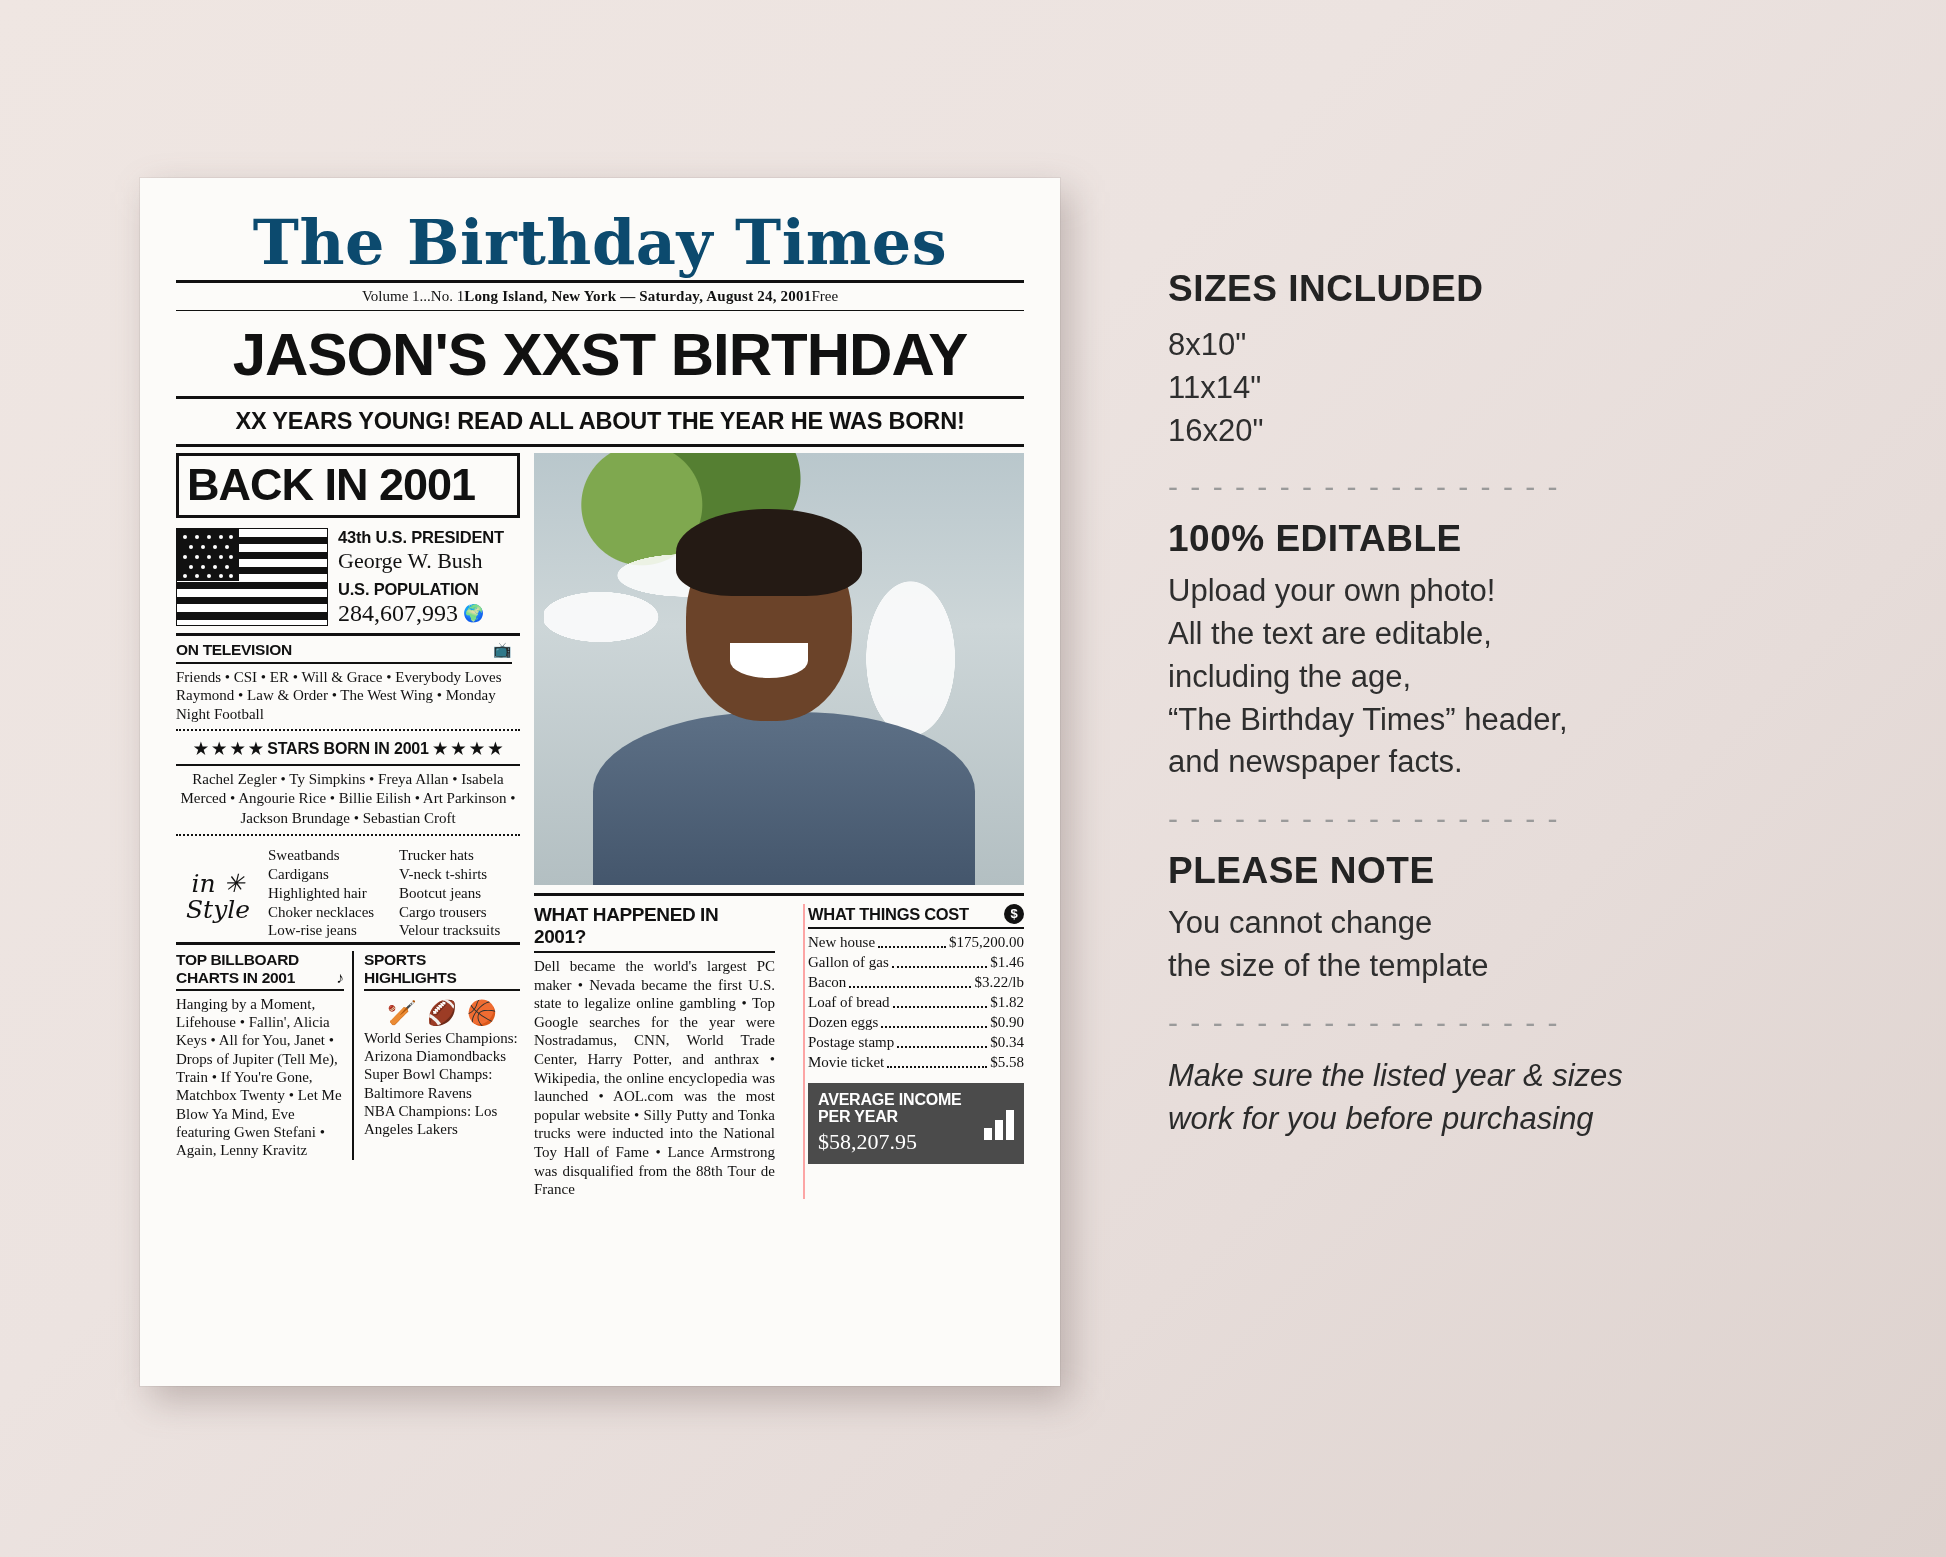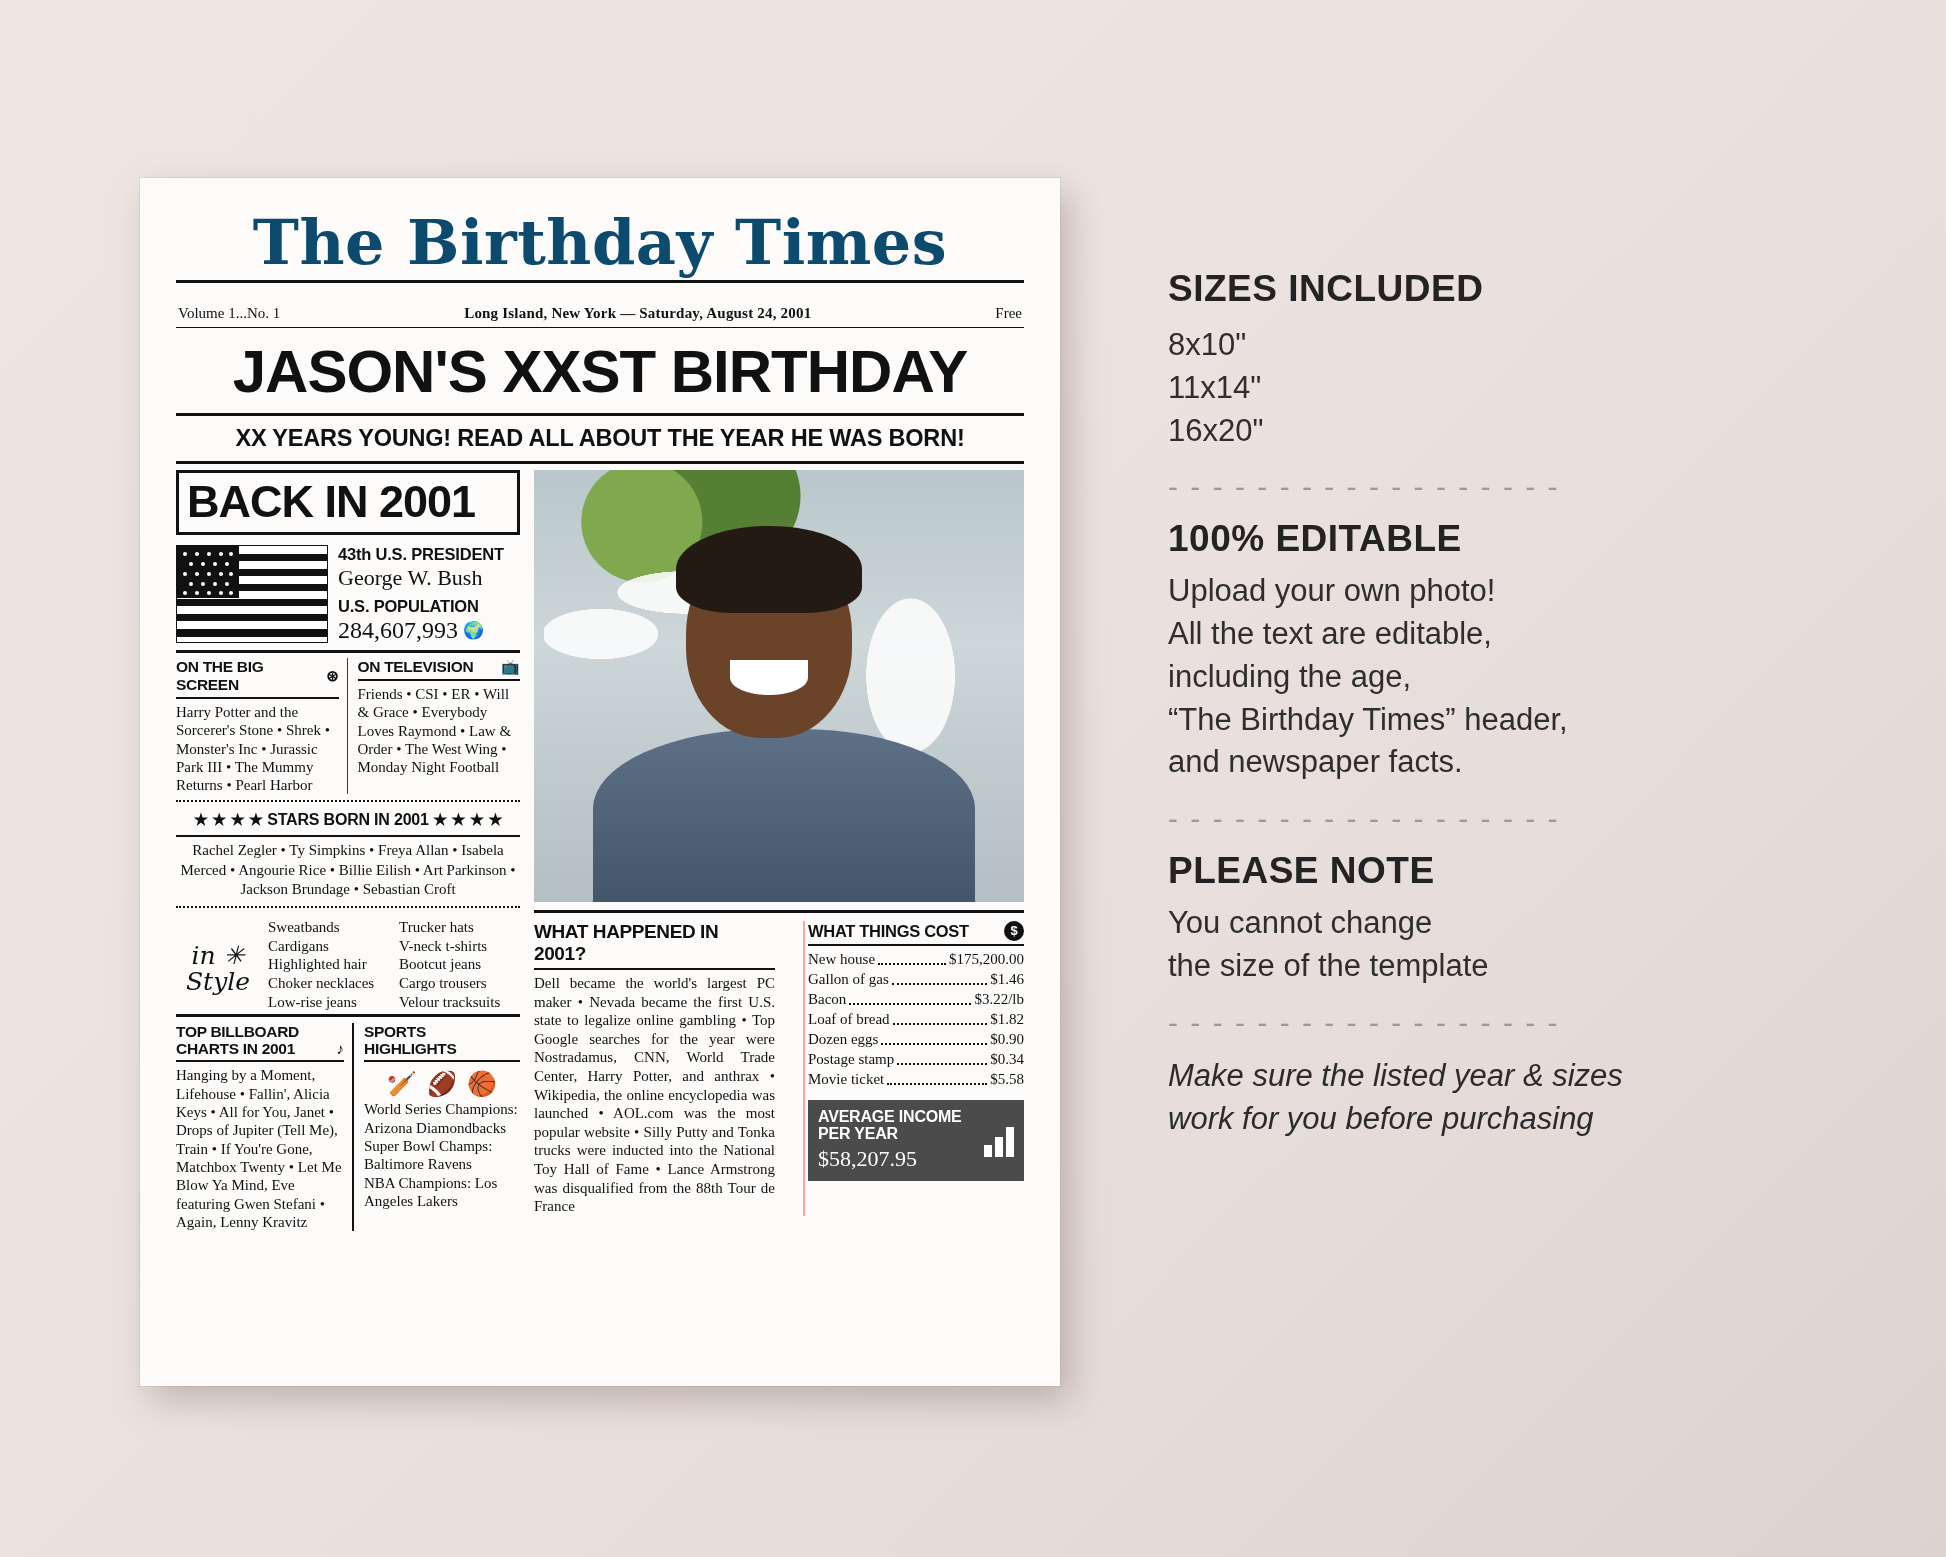--- a/index.html
+++ b/index.html
@@ -27,23 +27,23 @@
 
   
   .masthead{
     text-align:center;font-family:"DejaVu Serif", serif;font-weight:bold;
     font-size:62px;line-height:1;letter-spacing:.5px;color:#0c4a6e;
     padding-bottom:6px;
   }
   .rule-thick{border-top:3px solid #111;}
   .rule-thin{border-top:1px solid #111;}
   .volbar{
-    display:flex;justify-content:space-between;align-items:center;
+    display:flex;justify-content:center;align-items:center;
     font-family:"Liberation Serif", serif;font-size:15px;color:#111;
-    padding:22px 2px 5px 2px;
+    padding:5px 2px 5px 2px;
   }
   .volbar .mid{font-weight:600;letter-spacing:.2px;}
   .headline{
     text-align:center;font-weight:bold;font-size:60px;line-height:1.05;
     letter-spacing:-1px;color:#111;padding:12px 0 10px;
     font-family:"Liberation Sans", sans-serif;
   }
   .subhead{
     text-align:center;font-weight:bold;font-size:23.5px;letter-spacing:-.2px;
     color:#111;padding:9px 0 9px;font-family:"Liberation Sans", sans-serif;
@@ -226,28 +226,20 @@
                 <span class="globe">🌍</span>
               </div>
             </div>
           </div>
 
           <div class="rule-thick"></div>
 
           <div class="twocol" style="margin-top:5px">
             <div class="c">
               <div class="sect-h">
-                <span>ON THE BIG SCREEN</span>
-                <span class="ic">⊛</span>
-              </div>
-              <div class="hrule"></div>
-              <div class="txt">Harry Potter and the Sorcerer's Stone • Shrek • Monster's Inc • Jurassic Park III • The Mummy Returns • Pearl Harbor</div>
-            </div>
-            <div class="c">
-              <div class="sect-h">
                 <span>ON TELEVISION</span>
                 <span class="ic">📺</span>
               </div>
               <div class="hrule"></div>
               <div class="txt">Friends • CSI • ER • Will &amp; Grace • Everybody Loves Raymond • Law &amp; Order • The West Wing • Monday Night Football</div>
             </div>
           </div>
 
           <div class="hr-dot"></div>
 

